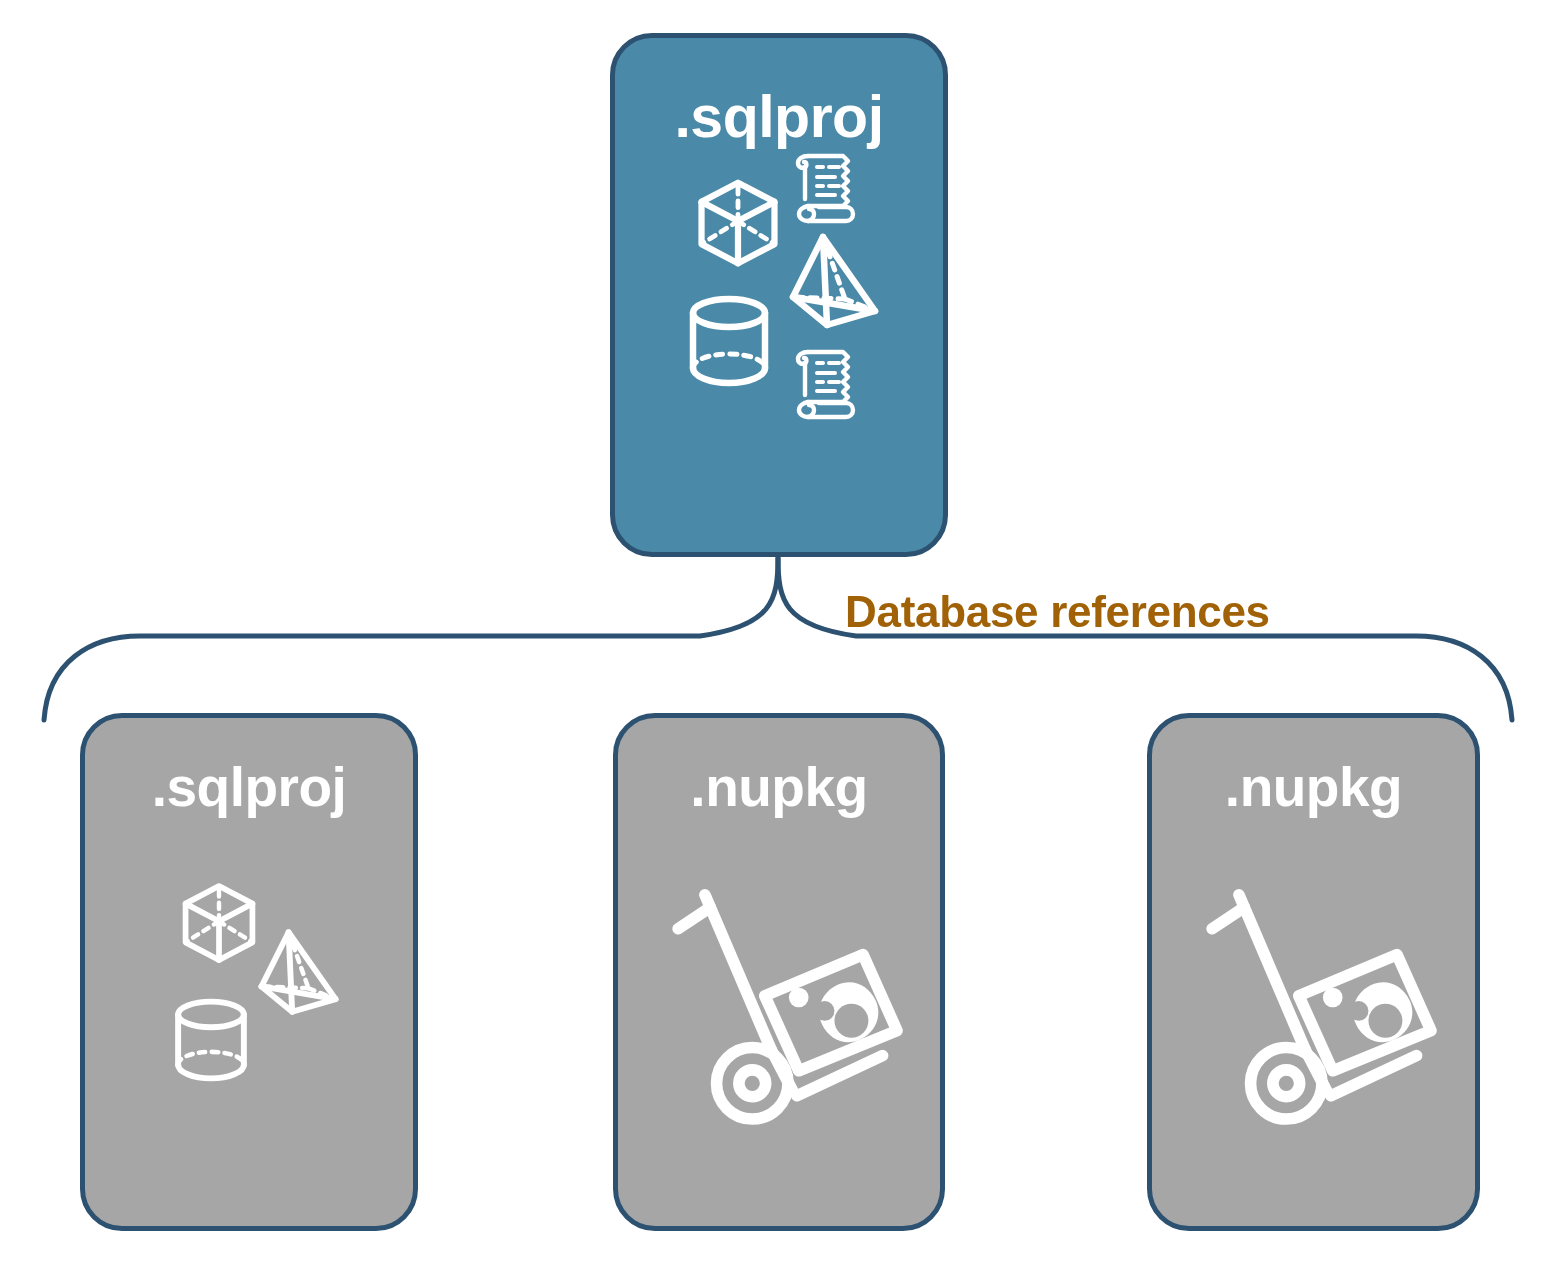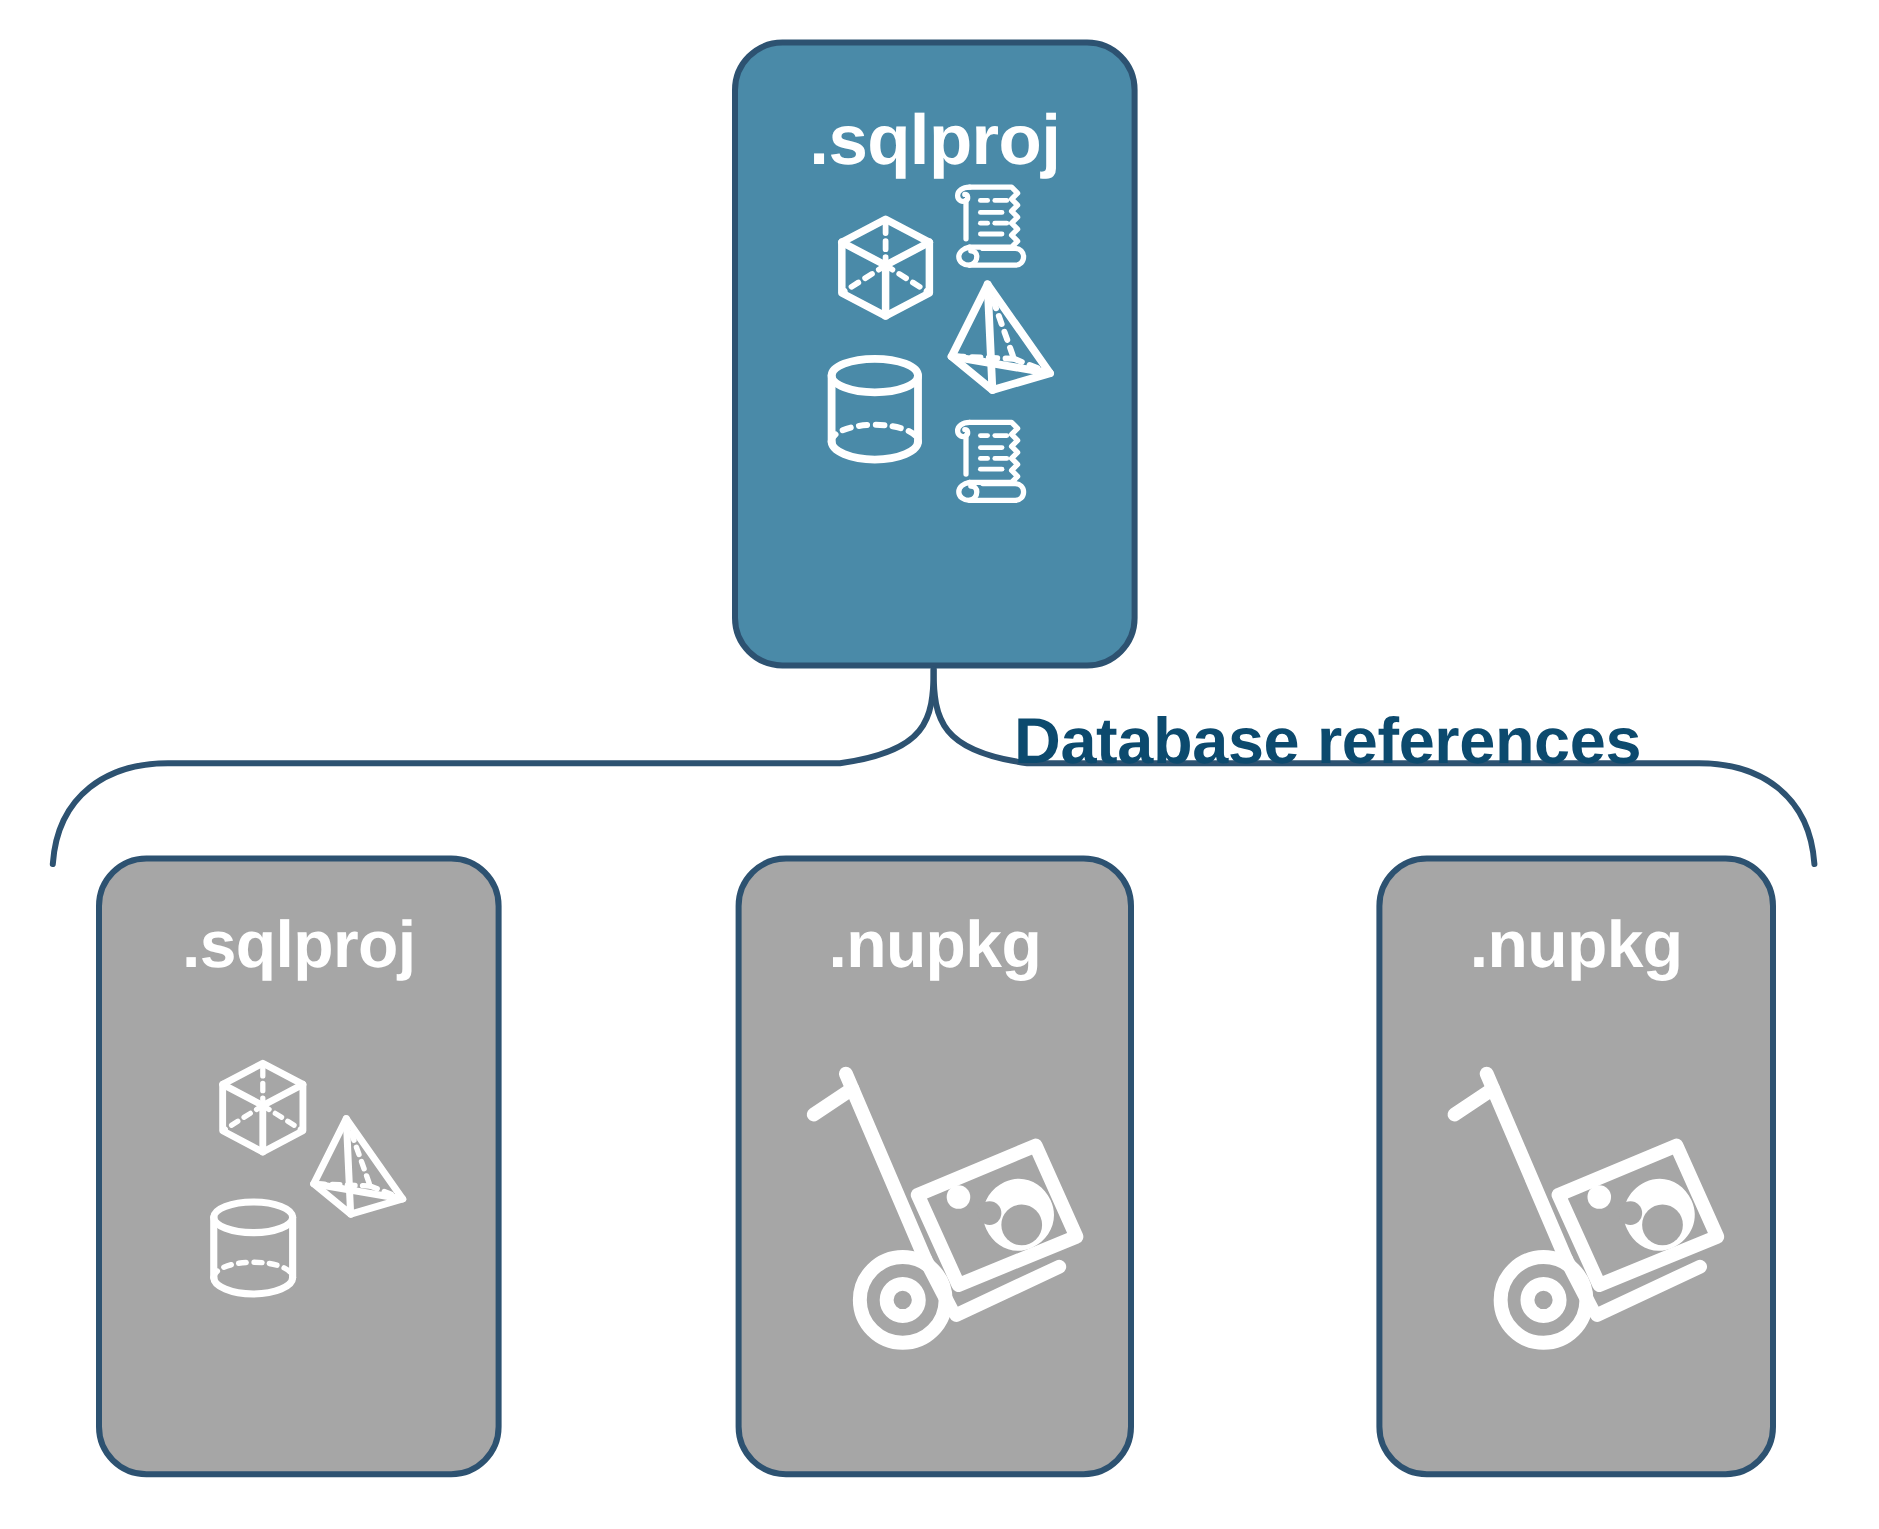--- a/index.html
+++ b/index.html
@@ -64,22 +64,22 @@
   #brace-svg {
     position: absolute;
     left: 0; top: 540px;
     width: 1566px; height: 210px;
     overflow: visible;
     pointer-events: none;
   }
   #brace-label {
     position: absolute;
     left: 845px; top: 587px;
-    color: #0c4a6e;
-    font-size: 54px;
+    color: #a16207;
+    font-size: 44px;
     font-weight: bold;
     letter-spacing: -0.3px;
     white-space: nowrap;
   }
 </style>
 </head>
 <body>
 
 <div id="diagram-root">
 

